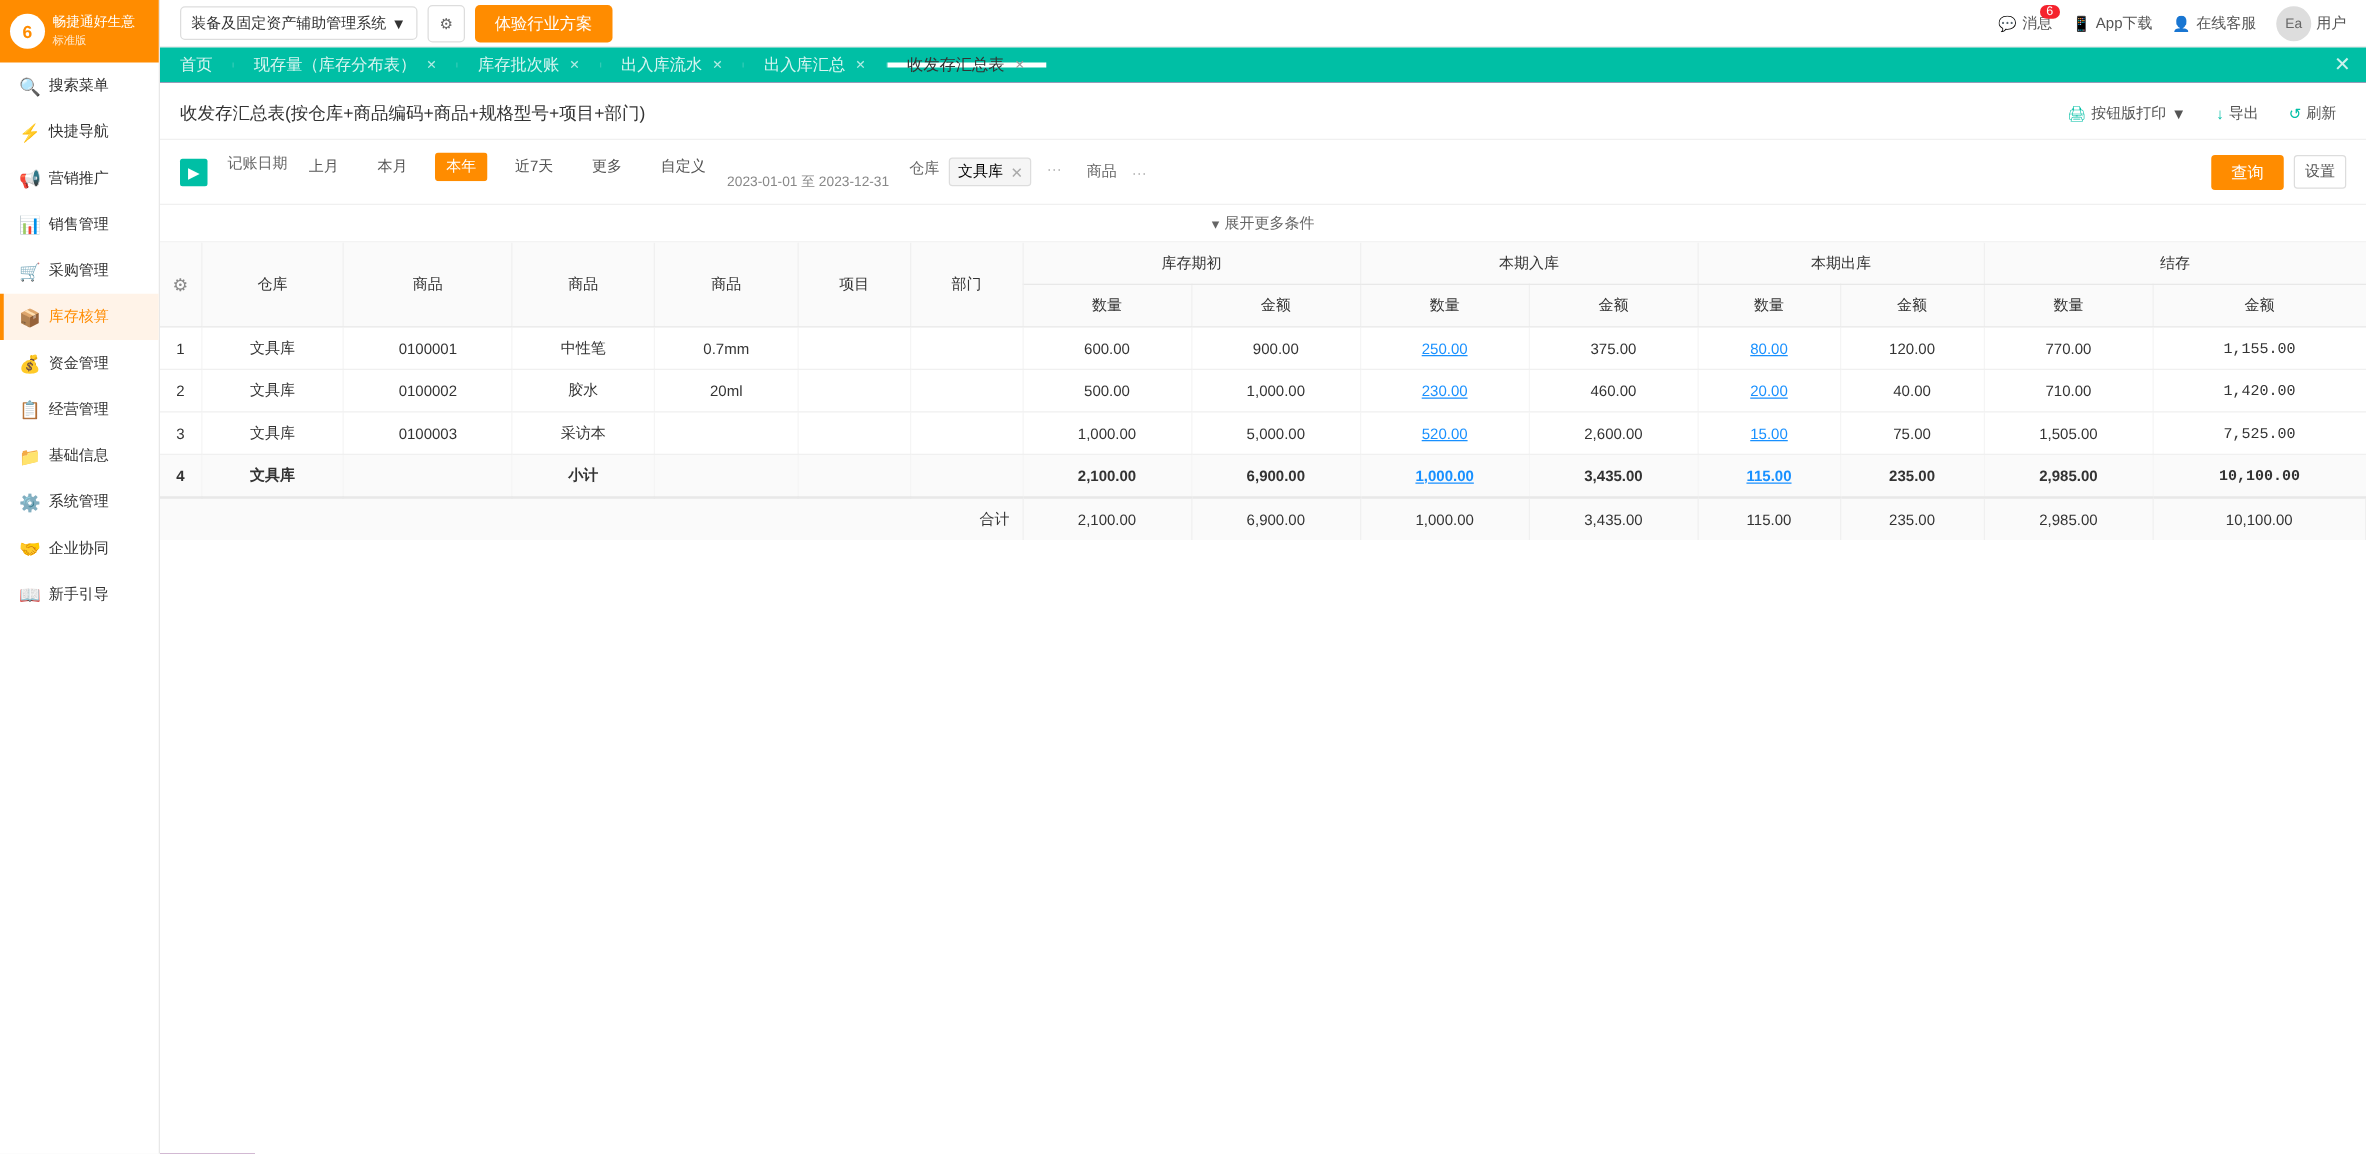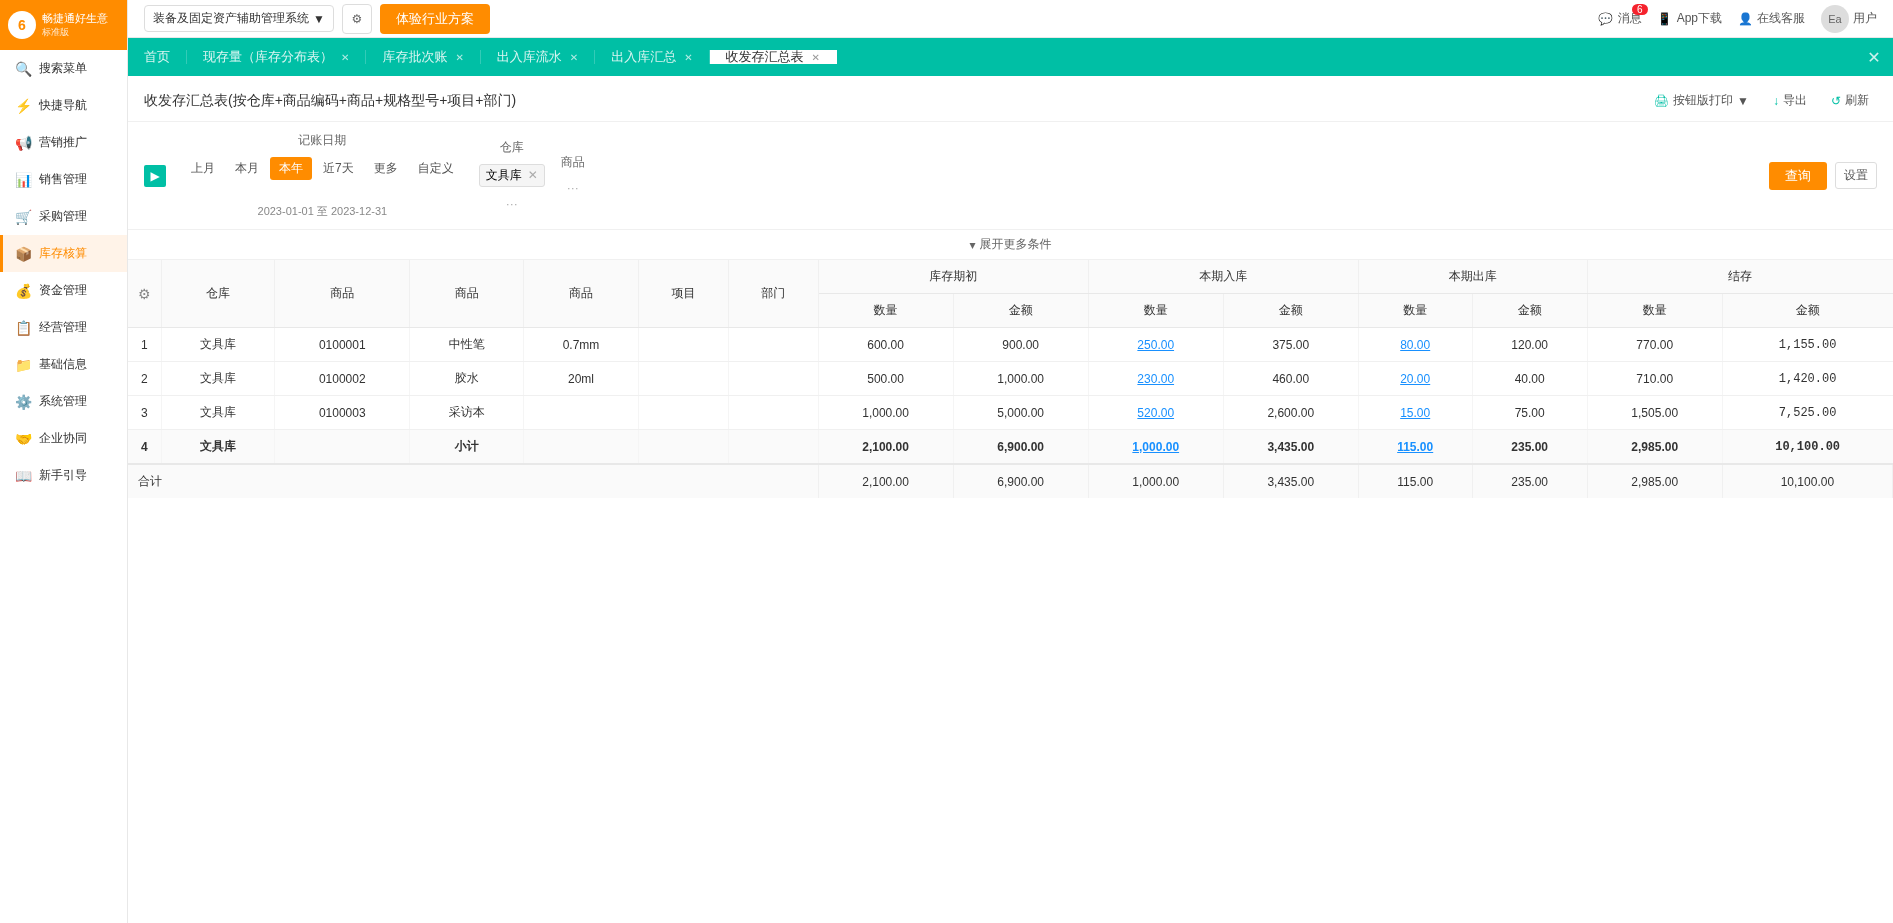--- a/index.html
+++ b/index.html
@@ -23,44 +23,44 @@
     .topbar-left { display: flex; align-items: center; gap: 8px; }
     .topbar-dropdown { display: flex; align-items: center; gap: 4px; cursor: pointer; font-size: 12px; color: #333; border: 1px solid #ddd; border-radius: 4px; padding: 4px 8px; }
     .topbar-settings { width: 30px; height: 30px; border: 1px solid #ddd; border-radius: 4px; display: flex; align-items: center; justify-content: center; cursor: pointer; color: #666; }
     .topbar-try-btn { background: #ff8c00; color: #fff; border: none; border-radius: 4px; padding: 6px 16px; cursor: pointer; font-size: 13px; }
     .topbar-right { display: flex; align-items: center; gap: 16px; color: #555; font-size: 12px; }
     .topbar-right-item { display: flex; align-items: center; gap: 4px; cursor: pointer; position: relative; }
     .badge { background: #f5222d; color: #fff; border-radius: 10px; font-size: 10px; padding: 0 4px; position: absolute; top: -6px; right: -6px; min-width: 16px; text-align: center; }
     .user-avatar { width: 28px; height: 28px; border-radius: 50%; background: #ddd; display: flex; align-items: center; justify-content: center; font-size: 11px; color: #666; }
 
     
-    .tabs { background: #00bfa5; display: flex; align-items: center; flex-shrink: 0; padding: 12px 0; height: 38px; }
+    .tabs { background: #00bfa5; display: flex; align-items: center; flex-shrink: 0; padding: 12px 0; height: 28px; }
     .tab { display: flex; align-items: center; gap: 6px; padding: 0 16px; height: 100%; cursor: pointer; color: rgba(255,255,255,0.85); font-size: 13px; border-right: 1px solid rgba(255,255,255,0.2); }
     .tab.active { background: #fff; color: #333; }
     .tab-close { font-size: 10px; color: rgba(255,255,255,0.7); margin-left: 2px; }
     .tab.active .tab-close { color: #999; }
     .tab-global-close { margin-left: auto; width: 38px; height: 38px; display: flex; align-items: center; justify-content: center; color: rgba(255,255,255,0.8); cursor: pointer; font-size: 16px; }
 
     
     .page-content { flex: 1; background: #701a75; overflow-y: auto; padding: 0; display: flex; flex-direction: column; }
     .content-area { background: #fff; margin: 0; flex: 1; display: flex; flex-direction: column; }
 
     
     .page-header { padding: 12px 16px 8px; border-bottom: 1px solid #f0f0f0; display: flex; align-items: center; justify-content: space-between; }
     .page-title { font-size: 14px; font-weight: 500; color: #333; }
     .page-actions { display: flex; align-items: center; gap: 8px; }
     .page-action-btn { display: flex; align-items: center; gap: 4px; color: #555; font-size: 12px; cursor: pointer; padding: 4px 8px; border-radius: 3px; }
     .page-action-btn .icon { color: #00bfa5; }
 
     
     .filter-bar { padding: 10px 16px; border-bottom: 1px solid #f0f0f0; display: flex; align-items: center; gap: 16px; }
     .filter-expand-btn { width: 22px; height: 22px; background: #00bfa5; border-radius: 2px; display: flex; align-items: center; justify-content: center; cursor: pointer; color: #fff; font-size: 12px; flex-shrink: 0; }
-    .filter-group { display: flex; align-items: center; gap: 8px; flex-wrap: wrap; flex-direction: column; }
+    .filter-group { display: flex; align-items: flex-start; gap: 8px; flex-wrap: wrap; }
     .filter-label { color: #666; font-size: 12px; white-space: nowrap; }
-    .filter-date-btns { display: flex; gap: 2px; align-items: center; }
+    .filter-date-btns { display: flex; gap: 13px; align-items: center; }
     .date-btn { padding: 2px 8px; border-radius: 3px; cursor: pointer; font-size: 12px; color: #555; border: 1px solid transparent; }
     .date-btn.active { background: #ff8c00; color: #fff; border-radius: 3px; }
     .date-range { font-size: 11px; color: #888; margin-top: 16px; }
     .filter-tag { display: flex; align-items: center; gap: 4px; background: #f5f5f5; border: 1px solid #ddd; border-radius: 3px; padding: 2px 6px; font-size: 12px; }
     .filter-tag-close { cursor: pointer; color: #aaa; margin-left: 2px; }
     .filter-ellipsis { color: #aaa; cursor: pointer; padding: 2px 4px; }
     .filter-right { margin-left: auto; display: flex; align-items: center; gap: 8px; }
     .query-btn { background: #ff8c00; color: #fff; border: none; border-radius: 3px; padding: 5px 16px; cursor: pointer; font-size: 13px; margin-left: 40px; }
     .settings-btn { color: #555; font-size: 12px; cursor: pointer; padding: 4px 8px; border: 1px solid #ddd; border-radius: 3px; }
 
@@ -72,21 +72,21 @@
     .table-container { flex: 1; overflow: auto; }
     table { width: 100%; border-collapse: collapse; font-size: 12px; }
     thead tr { background: #fafafa; }
     thead th { padding: 8px 10px; text-align: center; color: #333; font-weight: 500; border-bottom: 1px solid #e8e8e8; border-right: 1px solid #f0f0f0; white-space: nowrap; }
     thead th:last-child { border-right: none; }
     tbody tr { background: #fff; }
     tbody tr.subtotal { background: #fafafa; font-weight: bold; }
     tbody td { padding: 8px 10px; text-align: center; border-bottom: 1px solid #f0f0f0; border-right: 1px solid #f5f5f5; color: #333; white-space: nowrap; }
     tbody td:last-child { border-right: none; font-family: Liberation Mono, monospace; }
     .td-link { color: #1890ff; text-decoration: underline; cursor: pointer; }
-    .td-left { text-align: left; }
+    .td-left { text-align: right; }
     tfoot tr { background: #fafafa; font-weight: 500; }
     tfoot td { padding: 8px 10px; text-align: center; border-top: 2px solid #e8e8e8; border-right: 1px solid #f0f0f0; color: #333; white-space: nowrap; }
 
     .col-settings { width: 32px; }
     .settings-icon { color: #888; cursor: pointer; font-size: 14px; }
   </style>
 </head>
 <body>
 
 <div class="sidebar">

